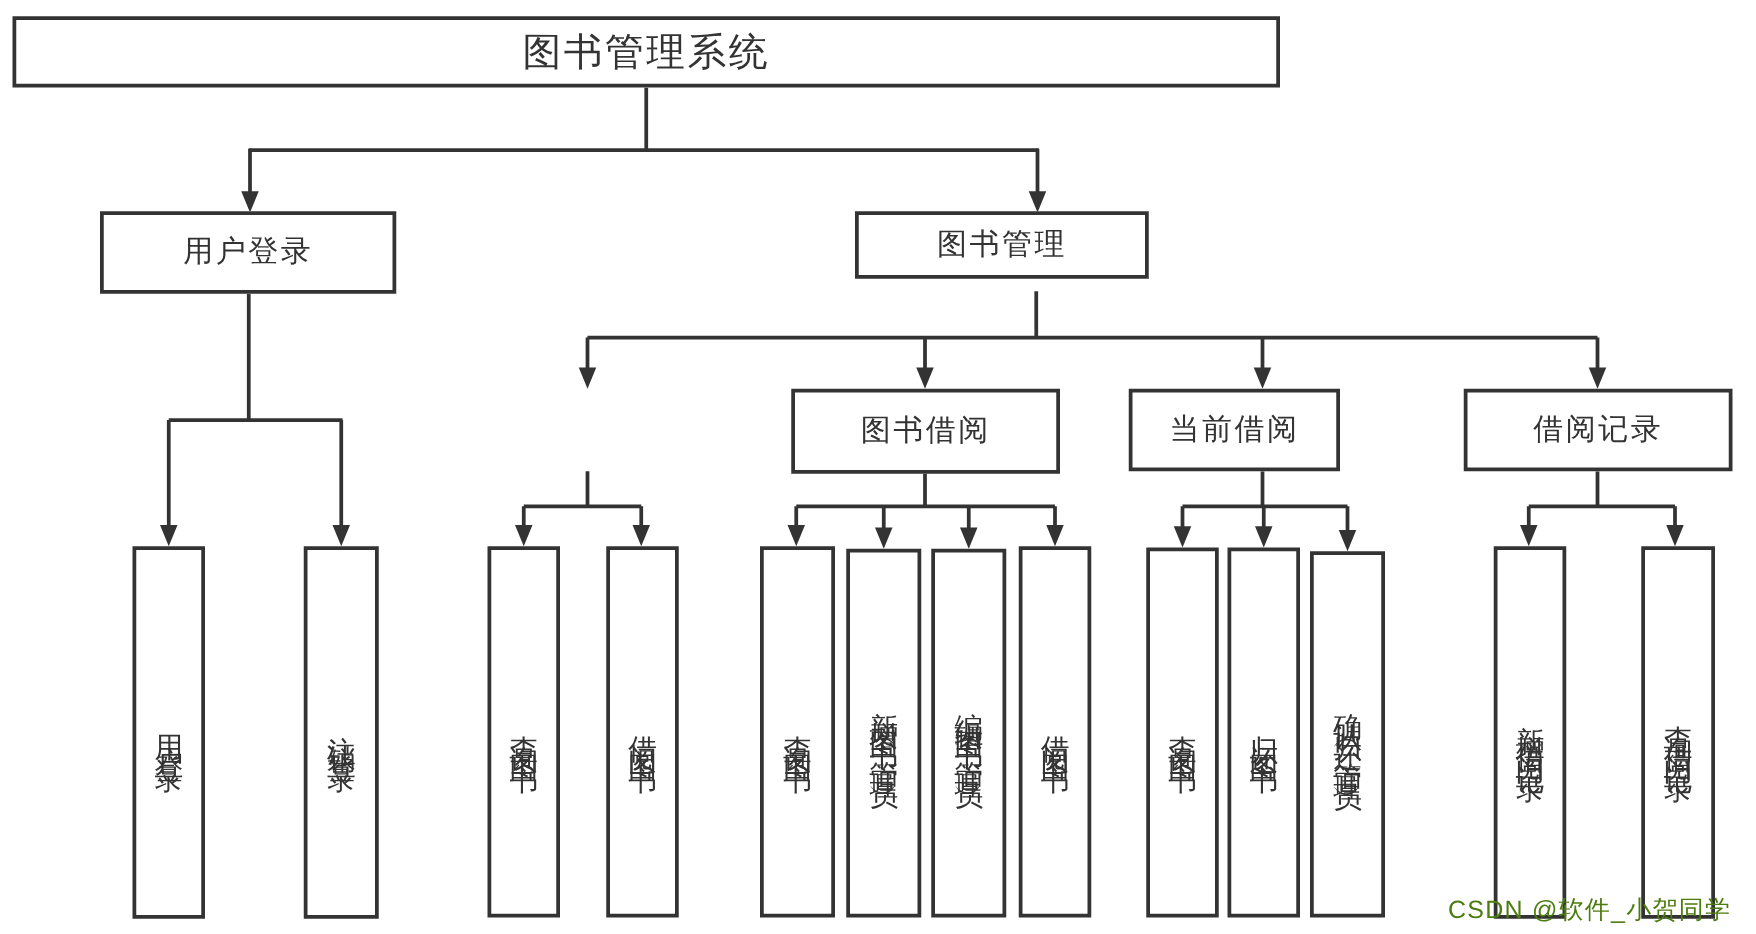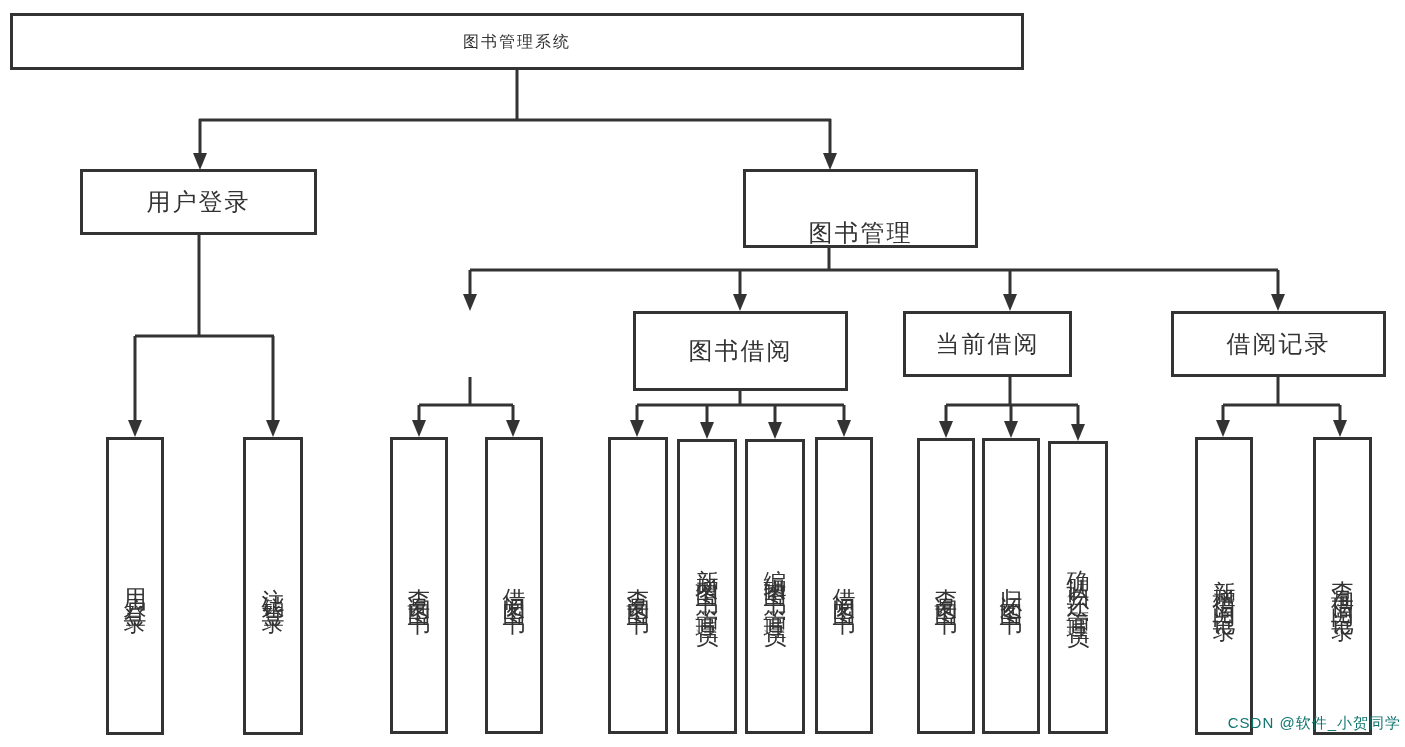--- a/index.html
+++ b/index.html
@@ -28,21 +28,21 @@
     justify-content: center;
     z-index: 2;
   }
   .node .hlabel {
     font-size: 24px;
     letter-spacing: 2px;
     color: #333333;
     white-space: nowrap;
     line-height: 1;
   }
-  .node.root .hlabel { font-size: 16px; text-align: right; }
+  .node.root .hlabel { font-size: 31px; text-align: right; }
   .leaf {
     position: absolute;
     box-sizing: border-box;
     background: #ffffff;
     border: 3px solid #333333;
     display: flex;
     align-items: center;
     justify-content: center;
     z-index: 2;
   }
@@ -50,24 +50,24 @@
     writing-mode: vertical-lr;
     text-orientation: mixed;
     font-size: 23px;
     letter-spacing: 8px;
     line-height: 1;
     color: #333333;
     white-space: nowrap;
   }
   .watermark {
     position: absolute;
-    right: 4px;
+    right: 20px;
     top: 714px;
-    font-size: 15px;
-    color: #0f766e;
+    font-size: 20px;
+    color: #4d7c0f;
     letter-spacing: 1px;
     white-space: nowrap;
     z-index: 3;
   }
 </style>
 </head>
 <body>
 
 <div id="canvas">
 
@@ -149,25 +149,25 @@
     </g>
   </svg>
 
   <div class="node root" style="left:10px; top:13px; width:1014px; height:57px;">
     <span class="hlabel">图书管理系统</span>
   </div>
 
   <div class="node" style="left:80px; top:169px; width:237px; height:66px;">
     <span class="hlabel">用户登录</span>
   </div>
-  <div class="node" style="left:743px; top:169px; width:235px; height:79px;align-items:flex-end;">
+  <div class="node" style="left:684px; top:169px; width:235px; height:54px;">
     <span class="hlabel">图书管理</span>
   </div>
 
-  <div class="node" style="left:633px; top:311px; width:215px; height:80px;">
+  <div class="node" style="left:633px; top:311px; width:215px; height:68px;">
     <span class="hlabel">图书借阅</span>
   </div>
   <div class="node" style="left:903px; top:311px; width:169px; height:66px;">
     <span class="hlabel">当前借阅</span>
   </div>
   <div class="node" style="left:1171px; top:311px; width:215px; height:66px;">
     <span class="hlabel">借阅记录</span>
   </div>
 
   <div class="leaf" style="left:106px; top:437px; width:58px; height:298px;">

